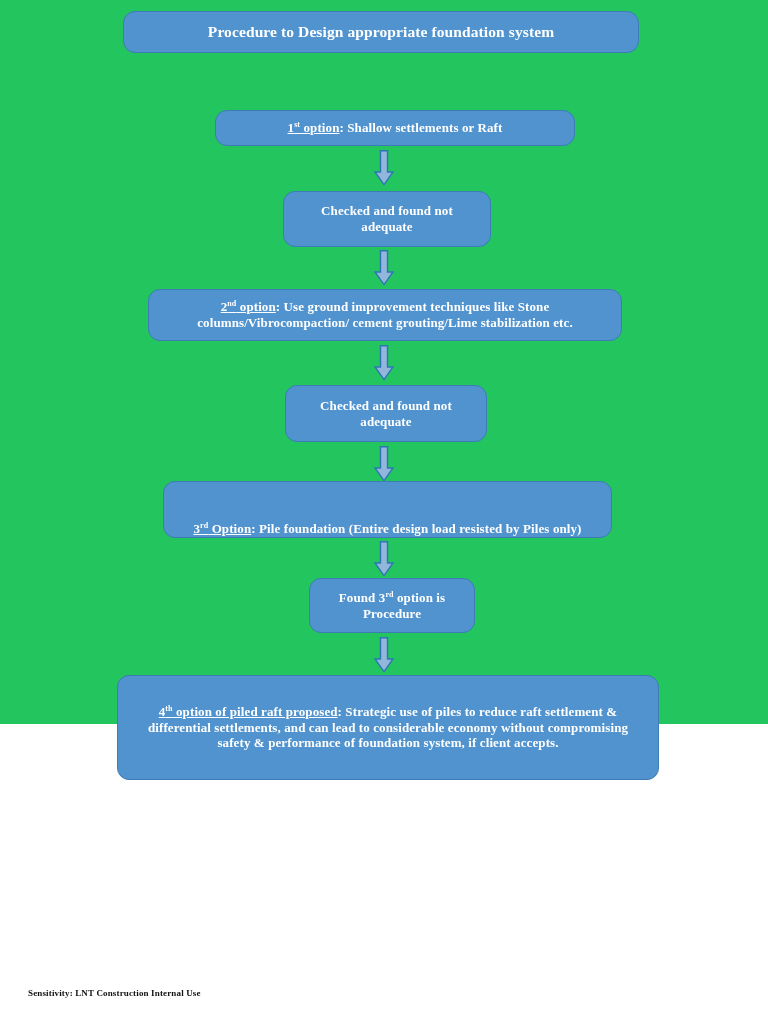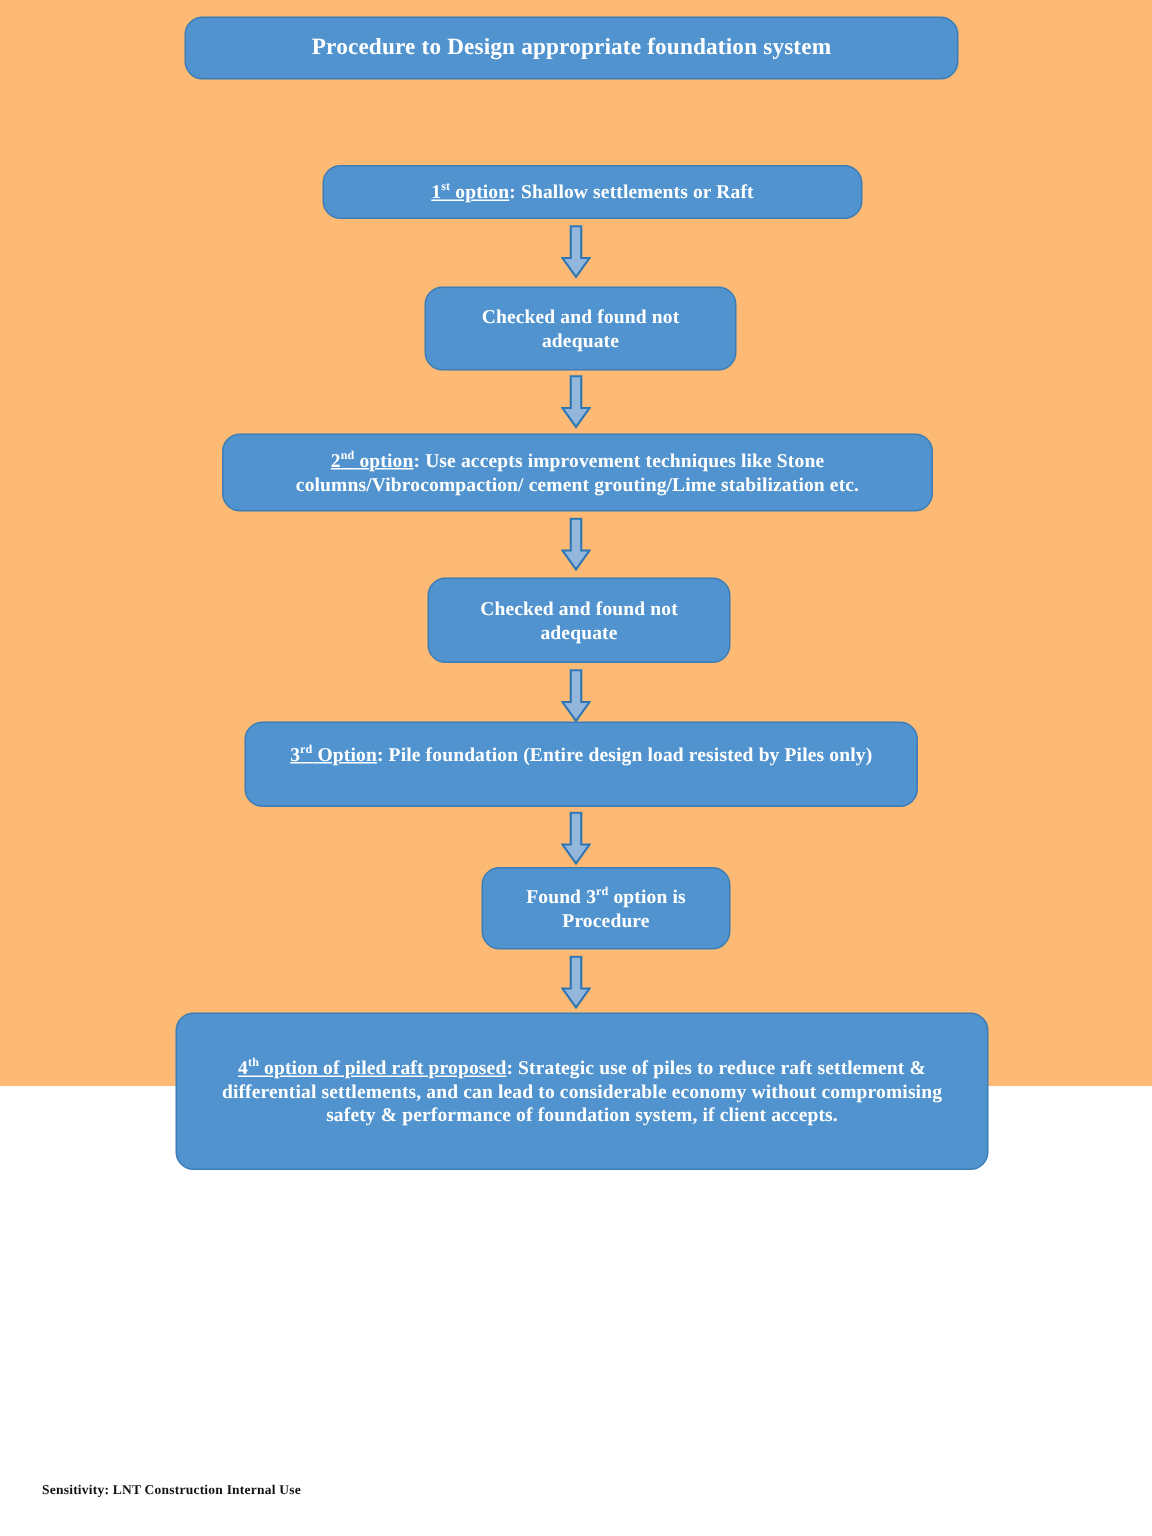--- a/index.html
+++ b/index.html
@@ -11,21 +11,21 @@
     width: 768px;
     height: 1024px;
     position: relative;
     font-family: "Liberation Serif", "DejaVu Serif", serif;
     overflow: hidden;
   }
   .page {
     position: relative;
     width: 768px;
     height: 724px;
-    background: #fdba74;
+    background: #22c55e;
   }
   .flow-box {
     position: absolute;
     box-sizing: border-box;
     background: #5093CE;
     border: 1px solid #3D7CB5;
     border-radius: 12px;
     color: #ffffff;
     font-family: "Liberation Serif", "DejaVu Serif", serif;
     font-weight: bold;
@@ -42,21 +42,21 @@
     padding: 0 10px;
     box-sizing: border-box;
   }
   .flow-box p {
     margin: 16px;
   }
   .flow-box p + p {
     margin-top: 14px;
   }
   .top-aligned {
-    justify-content: flex-start;
+    justify-content: flex-end;
   }
   .top-aligned .inner {
     padding-top: 13px;
   }
   .u {
     text-decoration: underline;
   }
   sup {
     font-size: 0.62em;
     vertical-align: super;
@@ -83,21 +83,21 @@
     white-space: nowrap;
   }
 
   
   #node-title      { left:123px; top:11px;  width:516px; height:42px; font-size:15.5px; }
   #node-opt1       { left:215px; top:110px; width:360px; height:36px; font-size:13px; }
   #node-check1     { left:283px; top:191px; width:208px; height:56px; font-size:13px; }
   #node-opt2       { left:148px; top:289px; width:474px; height:52px; font-size:13px; }
   #node-check2     { left:285px; top:385px; width:202px; height:57px; font-size:13px; }
   #node-opt3       { left:163px; top:481px; width:449px; height:57px; font-size:13px; }
-  #node-found3     { left:321px; top:578px; width:166px; height:55px; font-size:13px; }
+  #node-found3     { left:309px; top:578px; width:166px; height:55px; font-size:13px; }
   #node-opt4       { left:117px; top:675px; width:542px; height:105px; font-size:13px; }
 
   #arrow-1 { left:374px; top:150px; }
   #arrow-2 { left:374px; top:250px; }
   #arrow-3 { left:374px; top:345px; }
   #arrow-4 { left:374px; top:446px; }
   #arrow-5 { left:374px; top:541px; }
   #arrow-6 { left:374px; top:637px; }
 </style>
 </head>
@@ -126,21 +126,21 @@
     </div>
   </div>
 
   <div class="arrow" id="arrow-2">
     <svg width="20" height="36" viewBox="0 0 20 36">
       <path d="M6.5 0.8 L13.5 0.8 L13.5 22 L19 22 L10 34.6 L1 22 L6.5 22 Z" fill="#93B7DA" stroke="#2E75B6" stroke-width="1.4" stroke-linejoin="miter"></path>
     </svg>
   </div>
 
   <div class="flow-box" id="node-opt2">
-    <div class="inner"><span class="u"><span>2</span><sup>nd</sup><span> option</span></span><span>: Use accepts improvement techniques like Stone columns/Vibrocompaction/ cement grouting/Lime stabilization etc.</span></div>
+    <div class="inner"><span class="u"><span>2</span><sup>nd</sup><span> option</span></span><span>: Use ground improvement techniques like Stone columns/Vibrocompaction/ cement grouting/Lime stabilization etc.</span></div>
   </div>
 
   <div class="arrow" id="arrow-3">
     <svg width="20" height="36" viewBox="0 0 20 36">
       <path d="M6.5 0.8 L13.5 0.8 L13.5 22 L19 22 L10 34.6 L1 22 L6.5 22 Z" fill="#93B7DA" stroke="#2E75B6" stroke-width="1.4" stroke-linejoin="miter"></path>
     </svg>
   </div>
 
   <div class="flow-box" id="node-check2">
     <div class="inner">

